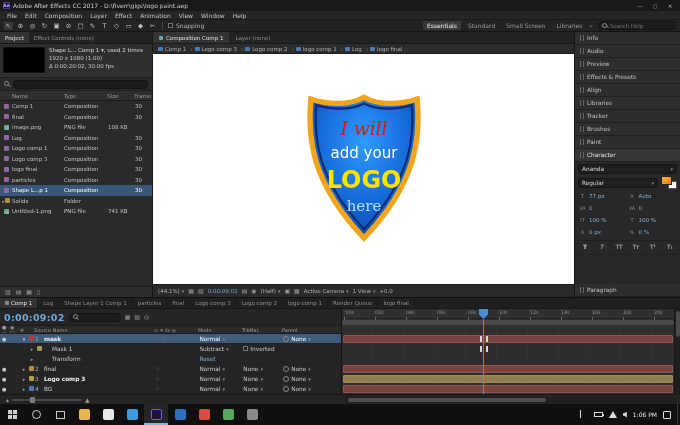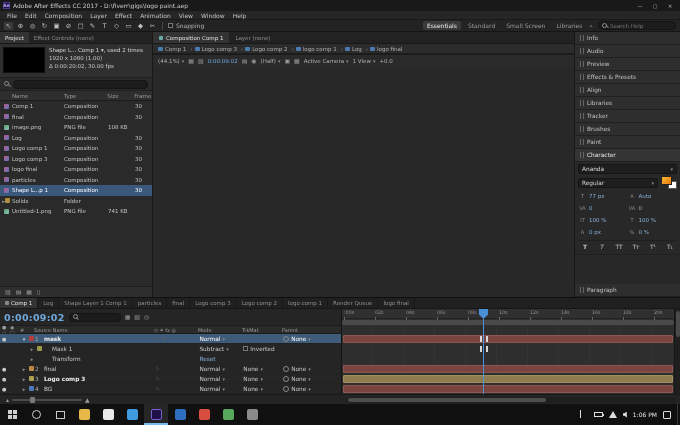--- a/index.html
+++ b/index.html
@@ -390,20 +390,39 @@
           <span>logo comp 1</span>
         </span>
       <span class="crumb">
           <span>Log</span>
         </span>
       <span class="crumb">
           <span>logo final</span>
         </span>
     </div>
 
+    <div class="canvas">
+      <div class="shield-wrap">
+        <svg width="124" height="155" viewBox="0 0 140 175">
+          <defs>
+            <radialGradient id="sb" cx="50%" cy="32%" r="80%">
+              <stop offset="0%" stop-color="#2f9bff"></stop>
+              <stop offset="55%" stop-color="#1567d6"></stop>
+              <stop offset="100%" stop-color="#0a3fa0"></stop>
+            </radialGradient>
+          </defs>
+          <path d="M70,7 C88,17 112,15 130,9 C134,54 129,104 70,166 C11,104 6,54 10,9 C28,15 52,17 70,7 Z" fill="url(#sb)" stroke="#f2a41c" stroke-width="6"></path>
+          <path d="M70,14 C86,22 108,21 124,16 C127,55 122,100 70,156 C18,100 13,55 16,16 C32,21 54,22 70,14 Z" fill="none" stroke="#0a2c6e" stroke-width="2.5"></path>
+          <text x="70" y="50" text-anchor="middle" fill="#e01414" font-size="21" font-style="italic" font-family="DejaVu Serif, serif">I will</text>
+          <text x="70" y="76" text-anchor="middle" fill="#ffffff" font-size="17" font-family="DejaVu Sans, sans-serif">add your</text>
+          <text x="70" y="110" text-anchor="middle" fill="#ffe300" font-size="27" font-weight="bold" font-family="DejaVu Sans, sans-serif">LOGO</text>
+          <text x="70" y="135" text-anchor="middle" fill="#aee2ff" font-size="17" font-family="DejaVu Serif, serif">here</text>
+        </svg>
+      </div>
+    </div>
 
     <div class="vbar">
       <span class="dd">
           <span>(44.1%)</span>
         </span>
       <i class="g" data-glyph="▦"></i>
       <i class="g" data-glyph="▧"></i>
       <span class="vtime">0:00:09:02</span>
       <i class="g" data-glyph="▤"></i>
       <i class="g" data-glyph="◉"></i>

